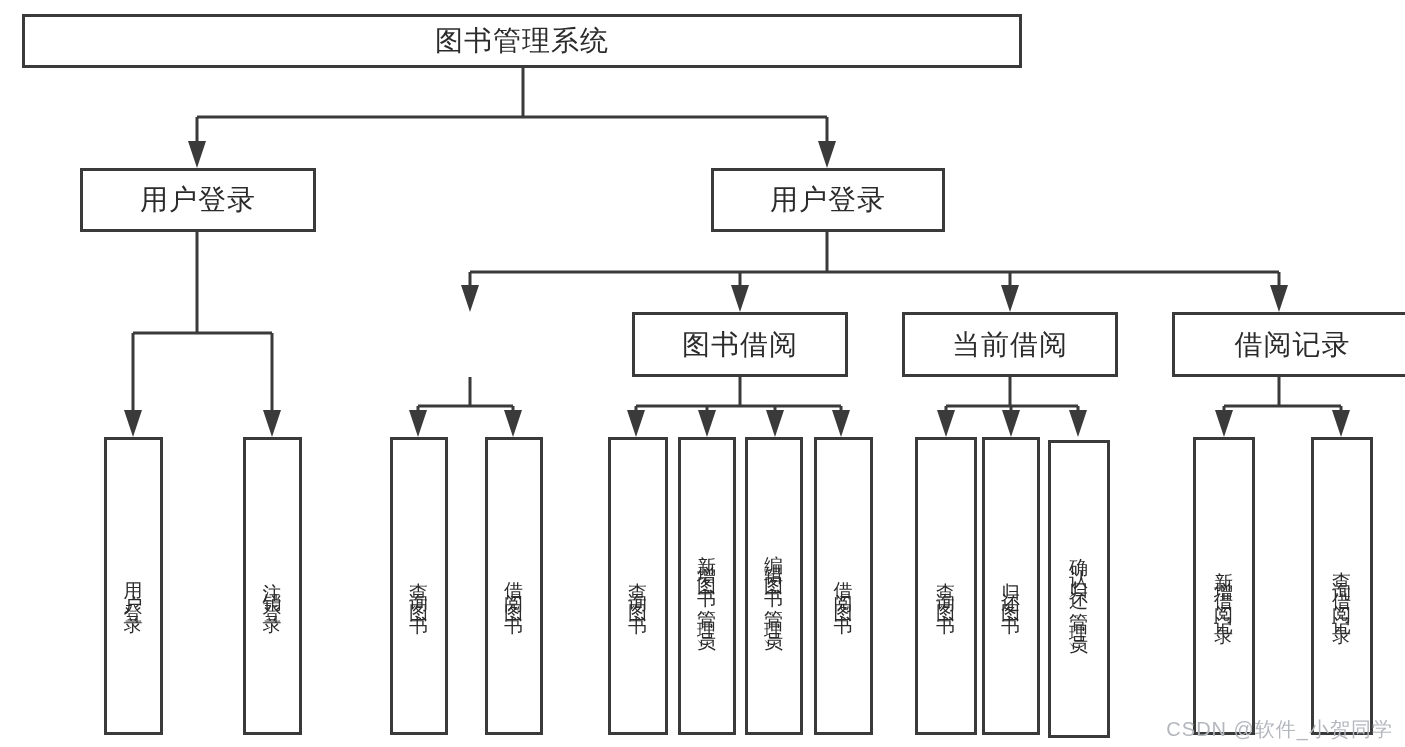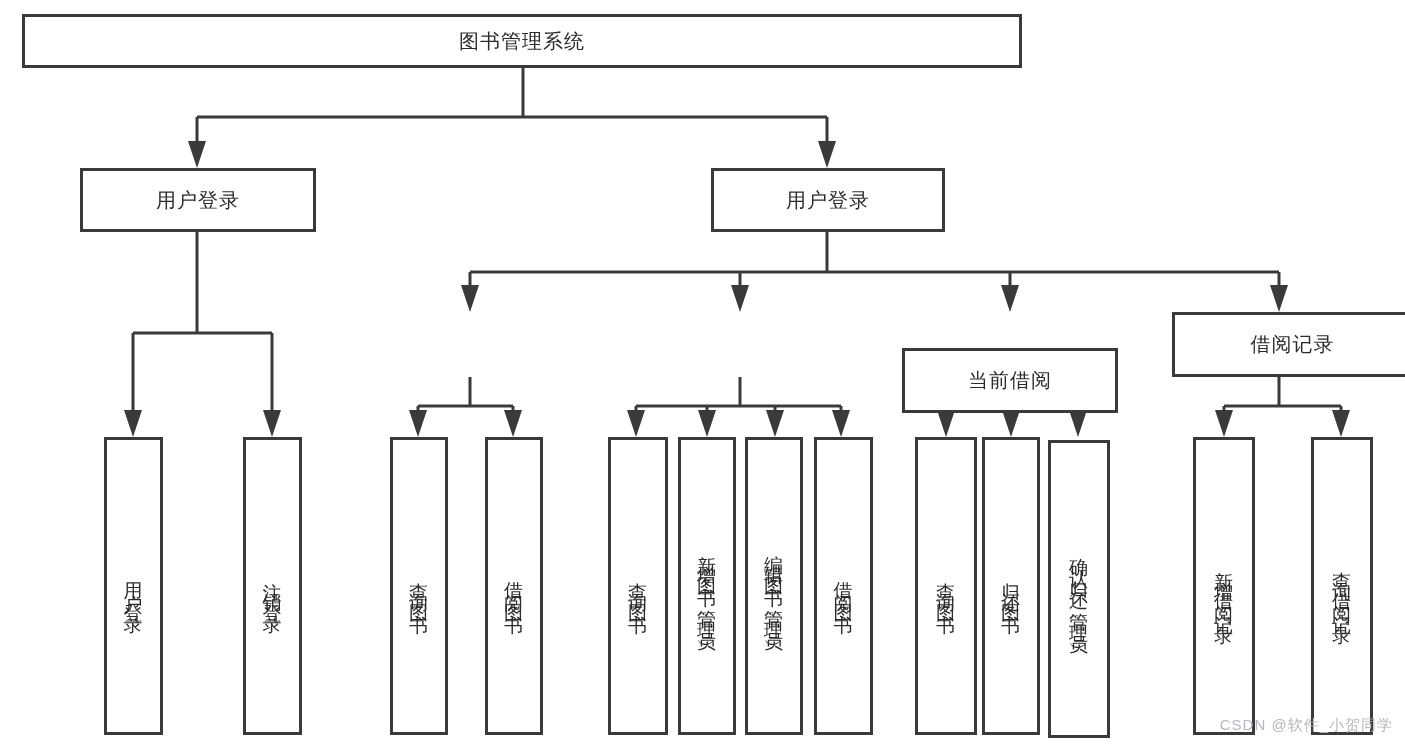--- a/index.html
+++ b/index.html
@@ -20,33 +20,33 @@
   .wires path{stroke:var(--line);stroke-width:3;fill:none;}
   .wires polygon{fill:var(--line);stroke:none;}
   .node{
     position:absolute;
     box-sizing:border-box;
     background:var(--box-bg);
     border:3px solid var(--line);
     display:flex;align-items:center;justify-content:center;
     color:var(--text);
   }
-  .hbox{font-size:20px;letter-spacing:1px;}
+  .hbox{font-size:28px;letter-spacing:1px;}
   .vbox{
     font-size:19px;
     writing-mode:vertical-rl;
     text-orientation:mixed;
     letter-spacing:11px;
     line-height:1;
     padding-top:6px;
   }
   .watermark{
     position:absolute;
     right:12px;top:716px;
-    font-size:15px;
+    font-size:20px;
     color:var(--wm);
     letter-spacing:1px;
     white-space:nowrap;
   }
 </style>
 </head>
 <body>
 
 <div class="stage">
 
@@ -77,21 +77,22 @@
     <polygon points="1069,410 1087,410 1078,437"></polygon>
     <polygon points="1215,410 1233,410 1224,437"></polygon>
     <polygon points="1332,410 1350,410 1341,437"></polygon>
   </svg>
 
   <div class="node hbox" style="left:22px;top:14px;width:1000px;height:54px;">图书管理系统</div>
 
   <div class="node hbox" style="left:80px;top:168px;width:236px;height:64px;">用户登录</div>
   <div class="node hbox" style="left:711px;top:168px;width:234px;height:64px;">用户登录</div>
 
-  <div class="node hbox" style="left:902px;top:312px;width:216px;height:65px;margin-top:36px;">当前借阅</div>
+  <div class="node hbox" style="left:632px;top:312px;width:216px;height:65px;">图书借阅</div>
+  <div class="node hbox" style="left:902px;top:312px;width:216px;height:65px;">当前借阅</div>
   <div class="node hbox" style="left:1172px;top:312px;width:241px;height:65px;">借阅记录</div>
 
   <div class="node vbox" style="left:104px;top:437px;width:59px;height:298px;">用户登录</div>
   <div class="node vbox" style="left:243px;top:437px;width:59px;height:298px;">注销登录</div>
 
   <div class="node vbox" style="left:390px;top:437px;width:58px;height:298px;">查询图书</div>
   <div class="node vbox" style="left:485px;top:437px;width:58px;height:298px;">借阅图书</div>
 
   <div class="node vbox" style="left:608px;top:437px;width:60px;height:298px;">查询图书</div>
   <div class="node vbox" style="left:678px;top:437px;width:58px;height:298px;">新增图书（管理员）</div>

